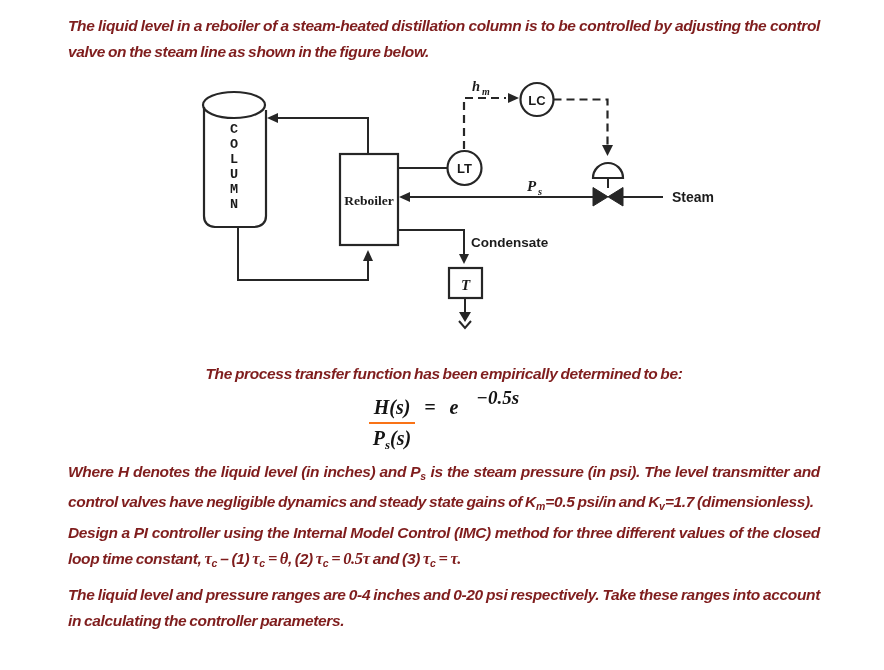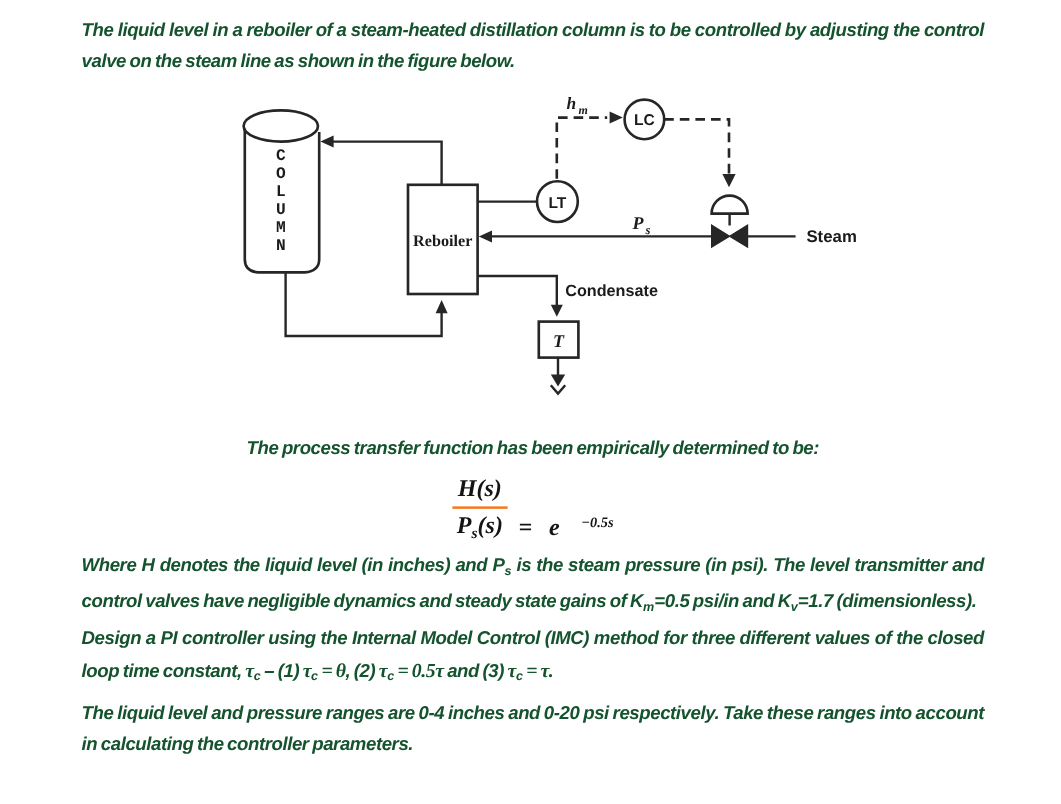--- a/index.html
+++ b/index.html
@@ -4,39 +4,39 @@
 <style>
   html,body{margin:0;padding:0;background:#ffffff;}
   .page{
     position:relative;width:884px;height:670px;background:#fff;overflow:hidden;
     color:#1b1b1b;
     font-family:"Liberation Sans",sans-serif;
   }
   .para{
     position:absolute;left:68px;width:752px;margin:0;
     font-style:italic;font-weight:700;font-size:15.5px;line-height:26px;
-    letter-spacing:-0.35px;word-spacing:-1px;text-align:justify;color:#14532d;
+    letter-spacing:-0.35px;word-spacing:-1px;text-align:justify;color:#7f1d1d;
   }
   .para.nojust{text-align:center;}
   .ss{font-size:10.5px;vertical-align:-3px;letter-spacing:0;}
   .mt{font-family:"Liberation Serif",serif;font-style:italic;font-weight:600;font-size:16.5px;}
   .diagram{position:absolute;left:0;top:75px;}
   
   .eqn{
     position:absolute;left:68px;top:396px;width:752px;
-    display:flex;align-items:flex-end;justify-content:center;
+    display:flex;align-items:flex-start;justify-content:center;
     font-family:"Liberation Serif",serif;font-style:italic;font-weight:600;
     font-size:20px;color:#141414;
   }
   .frac{display:inline-flex;flex-direction:column;align-items:center;}
   .frac .num{padding:0 4px 3px 4px;}
   .frac .den{border-top:2px solid #f97316;padding:3px 4px 0 4px;}
   .eqsign{margin:0 9px;}
   .ebase{margin-left:5px;}
-  .esup{font-size:12px;position:relative;top:-9px;margin-left:18px;}
+  .esup{font-size:19px;position:relative;top:-9px;margin-left:18px;}
   .msub{font-size:13px;vertical-align:-4px;}
   
   .diagram path,.diagram line,.diagram rect,.diagram circle,.diagram ellipse,.diagram polyline{
     stroke:#262626;fill:none;
   }
   .diagram text{fill:#1b1b1b;}
   .lblsans{font-family:"Liberation Sans",sans-serif;font-weight:700;}
   .lblserif{font-family:"Liberation Serif",serif;font-weight:600;}
   .lblmath{font-family:"Liberation Serif",serif;font-style:italic;font-weight:700;}
   .colletter{font-family:"Liberation Mono",monospace;font-weight:700;font-size:13.5px;}

